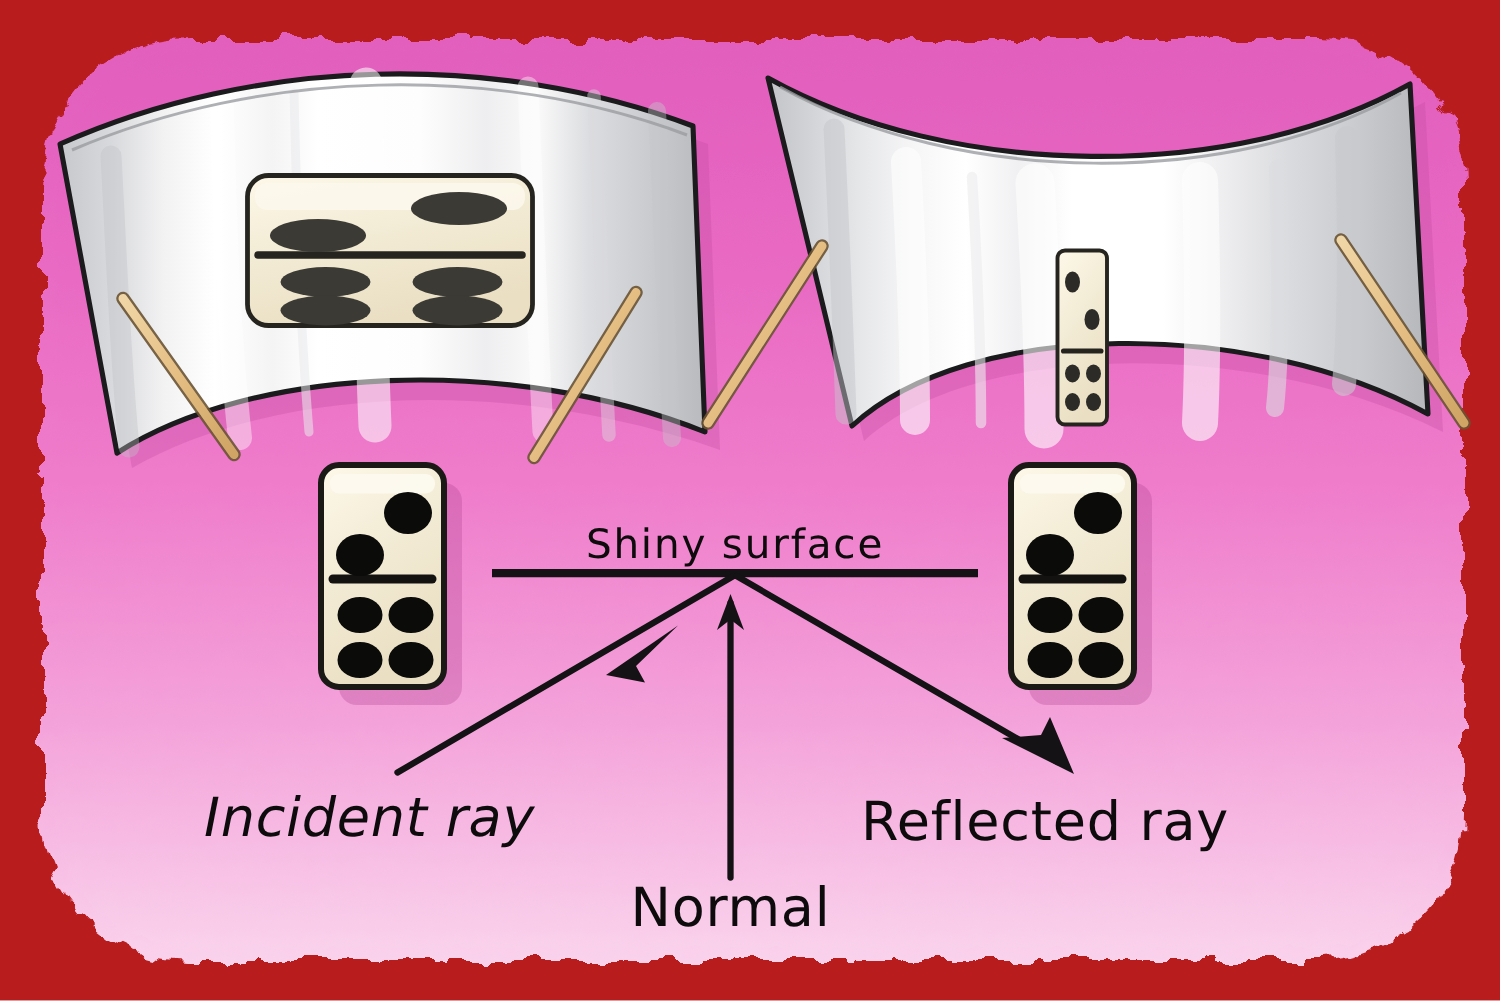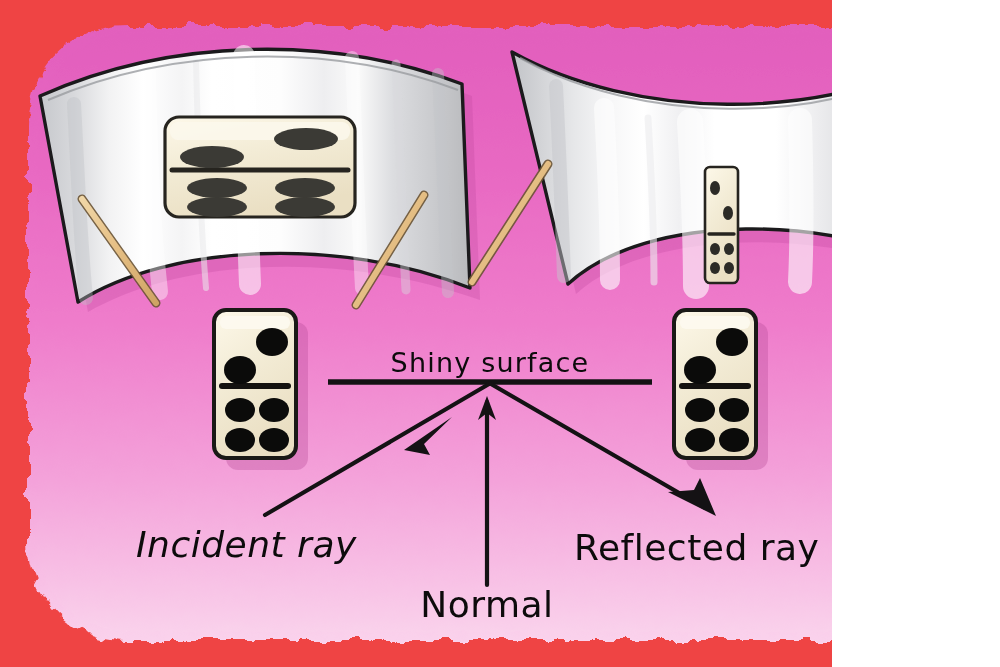--- a/index.html
+++ b/index.html
@@ -6,23 +6,23 @@
   html, body {
     margin: 0;
     padding: 0;
     background: #ffffff;
   }
   body {
     font-family: "DejaVu Sans", sans-serif;
   }
   #stage {
     position: relative;
-    width: 832px;
+    width: 1000px;
     height: 667px;
-    background: #ef4444;
+    background: #b91c1c;
     overflow: hidden;
   }
   #stage svg {
     display: block;
   }
   .lbl {
     font-family: "DejaVu Sans", sans-serif;
     fill: #0d0b0c;
   }
 </style>

